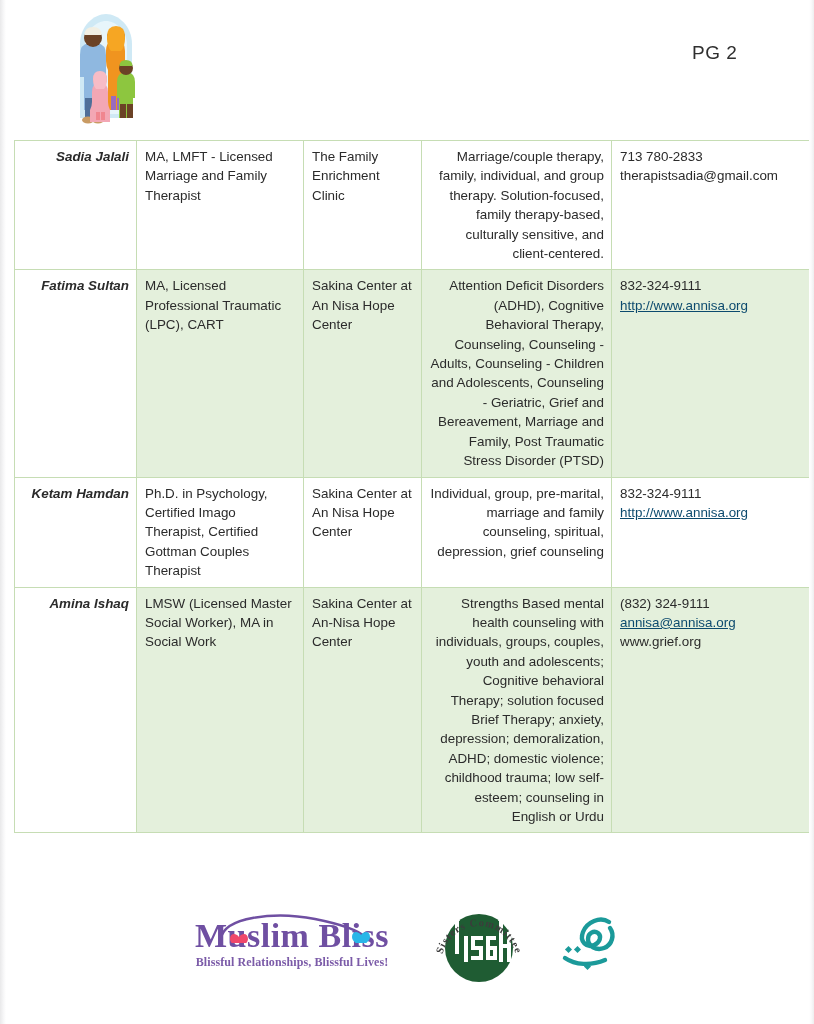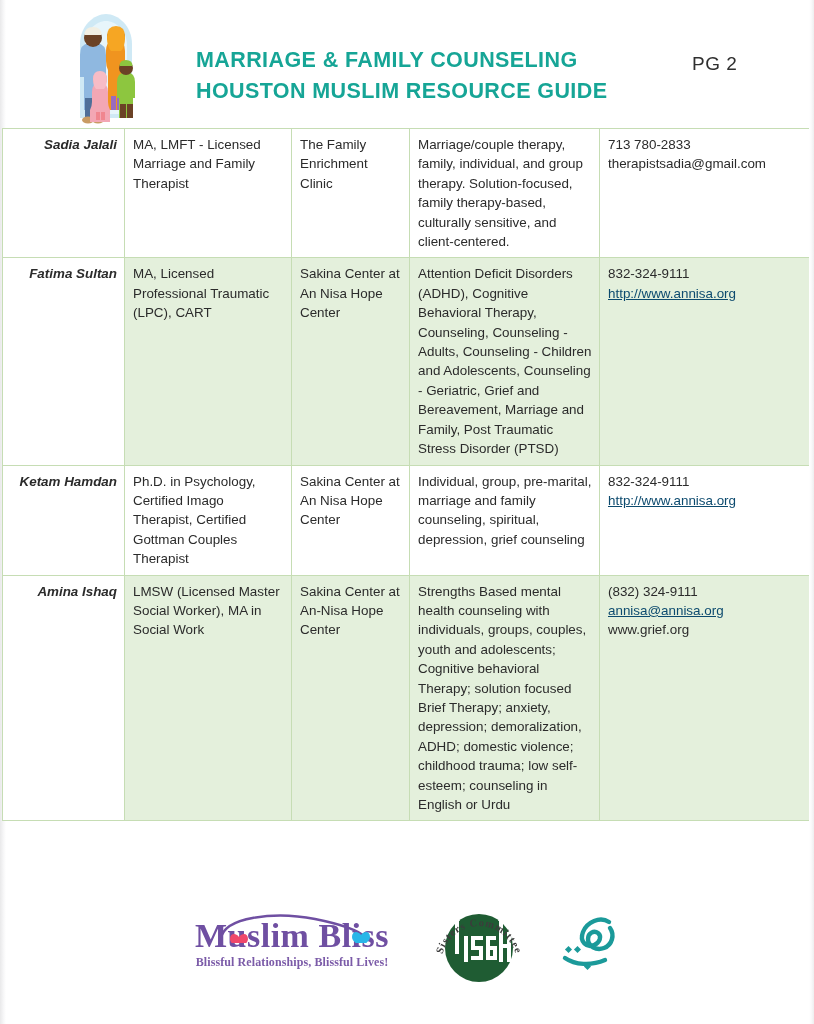--- a/index.html
+++ b/index.html
@@ -47,30 +47,30 @@
   }
   .doc-title {
     font-weight: bold;
     font-size: 21.5px;
     letter-spacing: 0.4px;
     line-height: 31px;
     white-space: nowrap;
   }
   .pg-label {
     position: absolute;
-    left: 692px; top: 53px;
+    left: 692px; top: 42px;
     font-size: 19px;
     color: #2f2f2f;
     letter-spacing: 0.5px;
   }
 
   
   .table-zone {
     position: relative;
-    margin: 0;
+    margin: 12px;
     padding: 0 2px 0 0;
   }
   table.guide {
     border-collapse: collapse;
     width: 810px;
     table-layout: fixed;
     margin-left: 2px;
   }
   table.guide td {
     vertical-align: top;
@@ -88,21 +88,21 @@
     font-weight: bold;
     font-size: 14px;
     color: #1d1d1d;
     padding-right: 8px;
     padding-top: 8px;
     background: #ffffff !important;
     width: 122px;
   }
   .w-cred   { width: 167px; }
   .w-org    { width: 118px; }
-  .w-serv   { width: 190px; }
+  .w-serv   { width: 190px; text-align: right; }
   .w-contact{ width: 213px; }
 
   tr.shade td { background: #e4f0dc; }
   tr.plain td { background: #ffffff; }
 
   a.weblink {
     color: #0c4a6e;
     text-decoration: underline;
     word-break: break-all;
   }
@@ -196,24 +196,20 @@
         <rect x="71" y="94" width="6" height="14" fill="#6b4226"></rect>
 
         <path d="M44 72 q-8 1 -8 10 l0 10 q0 4 -2 8 l0 12 l20 0 l0 -12 q-2 -4 -2 -8 l0 -10 q0 -9 -8 -10 Z" fill="#f3a7b4"></path>
         <circle cx="44" cy="69" r="7" fill="#c98a63"></circle>
         <path d="M37 69 q0 -8 7 -8 q7 0 7 8 q0 7 -3 10 l-8 0 q-3 -3 -3 -10 Z" fill="#f7bcc6"></path>
         <rect x="40" y="102" width="4" height="8" fill="#f0868f"></rect>
         <rect x="45" y="102" width="4" height="8" fill="#f0868f"></rect>
       </svg>
     </div>
 
-    <div class="title-wrap">
-      <div class="doc-title" style="color: rgb(22, 165, 150);">MARRIAGE &amp; FAMILY COUNSELING</div>
-      <div class="doc-title" style="color: rgb(22, 165, 150);">HOUSTON MUSLIM RESOURCE GUIDE</div>
-    </div>
 
     <div class="pg-label">PG 2</div>
   </div>
 
   <div class="table-zone">
     <table class="guide">
       <tbody>
 
         <tr class="plain">
           <td class="col-name">Sadia Jalali</td>

